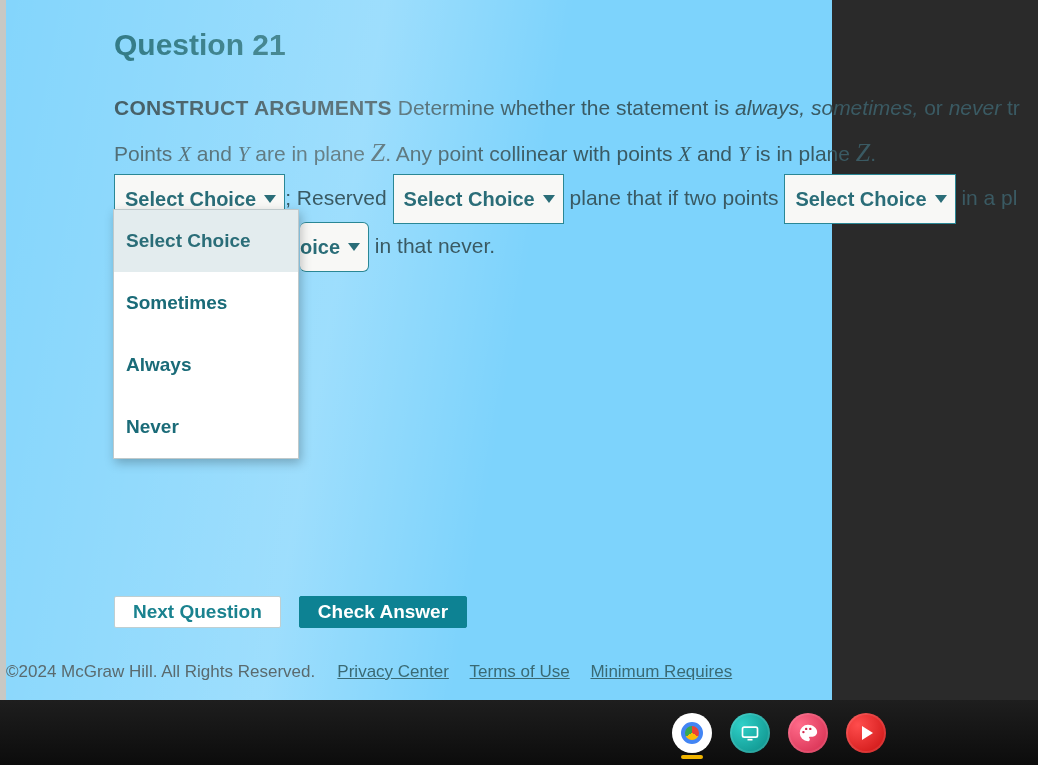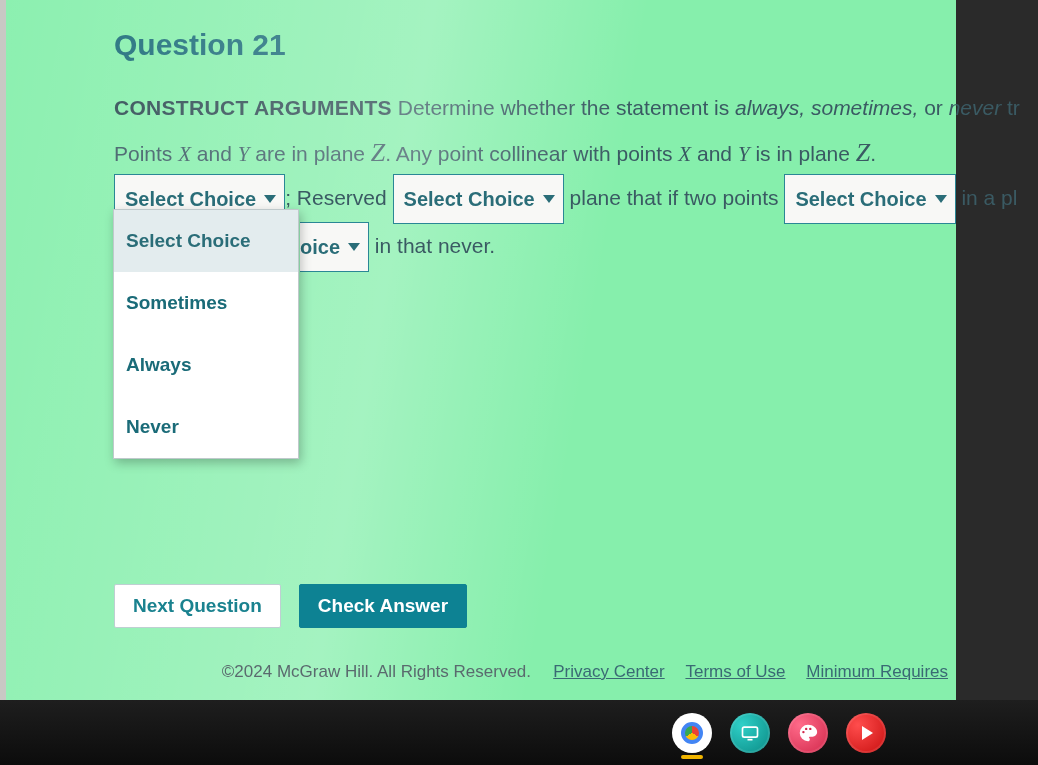--- a/index.html
+++ b/index.html
@@ -5,23 +5,23 @@
   * { box-sizing: border-box; margin: 0; padding: 0; }
   html, body { width: 1038px; height: 765px; overflow: hidden; }
   body {
     font-family: Arial, Helvetica, sans-serif;
     background: #2a2a2a;
     position: relative;
   }
   .page {
     position: absolute;
     top: 0; left: 0;
-    width: 956px;
+    width: 832px;
     height: 700px;
-    background: #86efac;
+    background: #7dd3fc;
     border-left: 6px solid #c8c8c4;
     padding: 28px 0 0 108px;
     filter: blur(0.3px);
   }
   .qtitle {
     font-size: 30px;
     font-weight: 700;
     color: #1a6b78;
     margin-bottom: 34px;
   }
@@ -95,40 +95,40 @@
   .btnrow {
     position: absolute;
     left: 108px;
     bottom: 72px;
     display: flex;
     gap: 18px;
   }
   .btn {
     font-size: 19px;
     font-weight: 600;
-    padding: 10px 18px;
+    padding: 4px 18px;
     border-radius: 2px;
     cursor: pointer;
   }
   .btn.outline {
     background: #fff;
     color: #1a828f;
     border: 1.5px solid #bfcfd2;
   }
   .btn.primary {
     background: #0d8293;
     color: #fff;
     border: 1.5px solid #0d8293;
     text-align: right;
   }
   .footer {
     position: absolute;
     bottom: 18px;
     left: 0; right: 0;
-    text-align: right;
+    text-align: left;
     font-size: 17px;
     color: #5a6a6e;
     white-space: nowrap;
   }
   .footer a { color: #3a6a74; text-decoration: underline; margin: 0 8px; cursor: pointer; }
   .taskbar {
     position: absolute;
     left: 0; right: 0;
     bottom: 0;
     height: 65px;
@@ -197,21 +197,21 @@
       <span class="sel">
         <span class="labtxt">Select Choice</span>
         <span class="chev"></span>
       </span><span> plane that if two points </span>
       <span class="sel">
         <span class="labtxt">Select Choice</span>
         <span class="chev"></span>
       </span><span> in a pl</span>
     </div>
     <div class="flow" style="padding-left:186px; margin-top:-2px;">
-      <span class="sel partial" style="border-left:none;">
+      <span class="sel partial" style="border-left:none;border-radius:6px;">
         <span class="labtxt">oice</span>
         <span class="chev"></span>
       </span><span> in that never.</span>
     </div>
   </div>
 
   <div class="btnrow">
     <button class="btn outline">Next Question</button>
     <button class="btn primary">Check Answer</button>
   </div>

